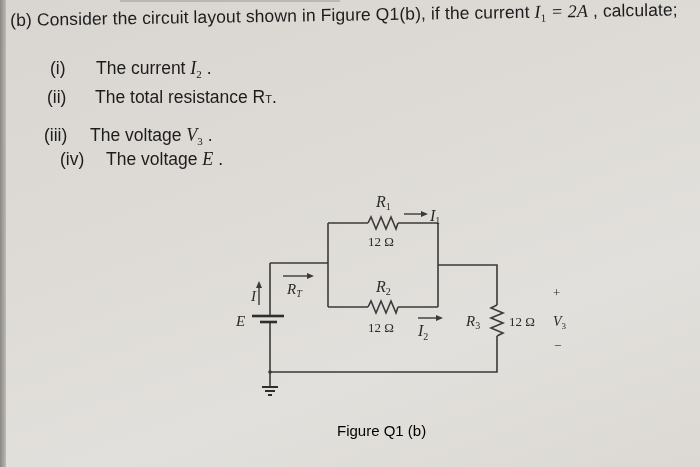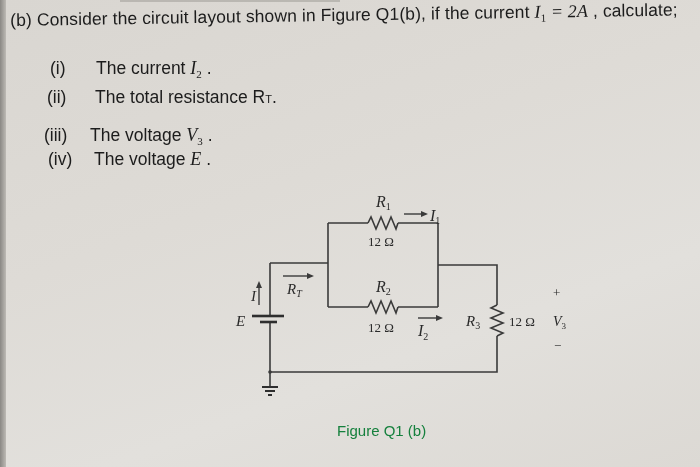--- a/index.html
+++ b/index.html
@@ -24,21 +24,21 @@
     transform: rotate(-0.9deg); transform-origin: left top;
     white-space: nowrap;
   }
   .math { font-family: "Liberation Serif", serif; font-style: italic; font-size: 18px; margin-top: 46px; }
   .sub { font-size: 11px; vertical-align: -4px; font-style: normal; }
   .item {
     position: absolute; white-space: nowrap; font-size: 17.5px;
   }
   .item .num { display: inline-block; width: 46px; }
   .caption {
-    position: absolute; left: 337px; top: 422px; font-size: 15px; color: #15803d;
+    position: absolute; left: 337px; top: 422px; font-size: 15px; color: #000000;
   }
   svg.circuit { position: absolute; left: 0; top: 0; }
   svg text { font-family: "Liberation Serif", serif; fill: #2a2a2a; }
 </style>
 </head>
 <body>
 
 <div class="left-edge"></div>
 <div class="top-shadow"></div>
 
@@ -48,21 +48,21 @@
 
 <div class="item" style="left:50px; top:58px;">
   <span class="num">(i)</span><span>The current </span><span class="math"><span>I</span><span class="sub">2</span></span><span> .</span>
 </div>
 <div class="item" style="left:47px; top:87px;">
   <span class="num" style="width:48px">(ii)</span><span>The total resistance R</span><span style="font-size:11px">T</span><span>.</span>
 </div>
 <div class="item" style="left:44px; top:125px;">
   <span class="num">(iii)</span><span>The voltage </span><span class="math"><span>V</span><span class="sub">3</span></span><span> .</span>
 </div>
-<div class="item" style="left:48px; top:149px;">
+<div class="item" style="left:60px; top:149px;">
   <span class="num">(iv)</span><span>The voltage </span><span class="math">E</span><span> .</span>
 </div>
 
 <svg class="circuit" width="700" height="467">
   <g stroke="#3a3a3a" stroke-width="1.6" fill="none">
 
     <path d="M270 263 L270 316"></path>
     <path d="M270 322 L270 386"></path>
 
     <path d="M270 263 L328 263"></path>

